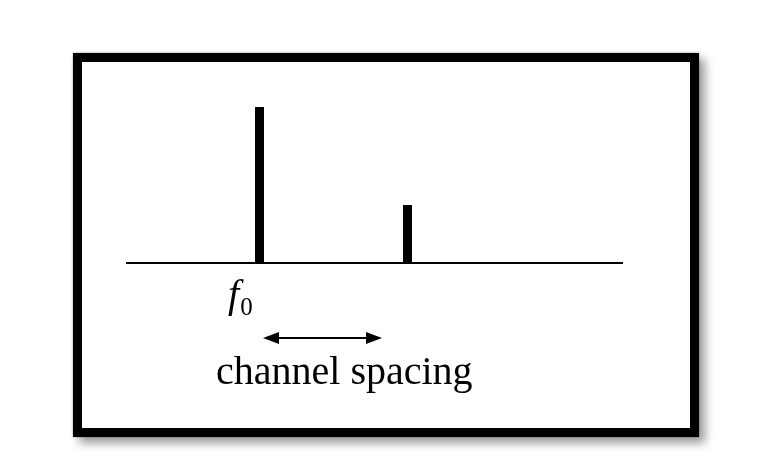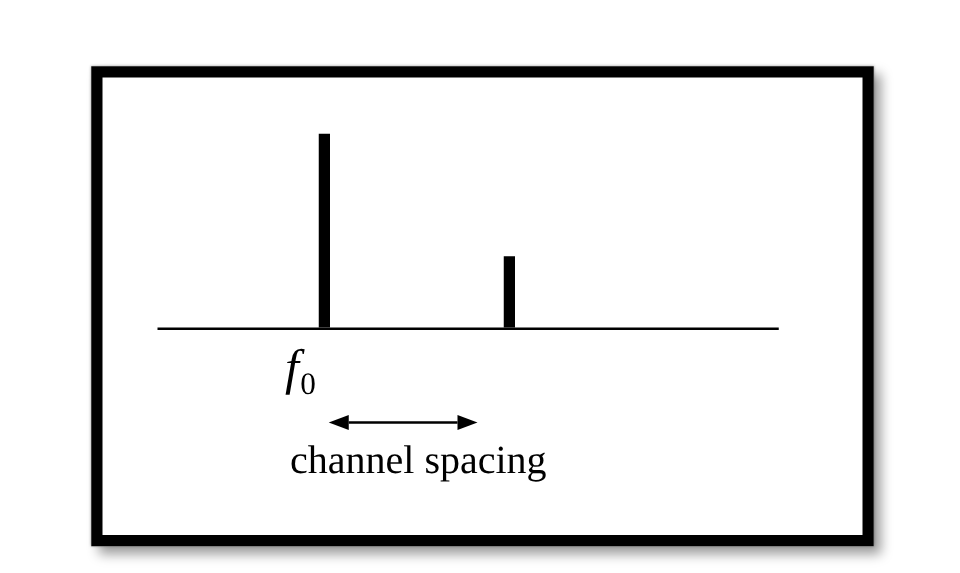--- a/index.html
+++ b/index.html
@@ -75,22 +75,21 @@
   .lbl-spur {
     left: 306px;
     top: 214px;
     font-family: "Liberation Sans", sans-serif;
     font-size: 36px;
   }
   .lbl-spacing {
     left: 134px;
     top: 289px;
     font-family: "Liberation Serif", serif;
-    font-size: 32px;
-    margin-left: 16px;
+    font-size: 40px;
   }
   .arrow {
     position: absolute;
     left: 181px;
     top: 269px;
     width: 119px;
     height: 14px;
     display: flex;
     align-items: center;
   }

